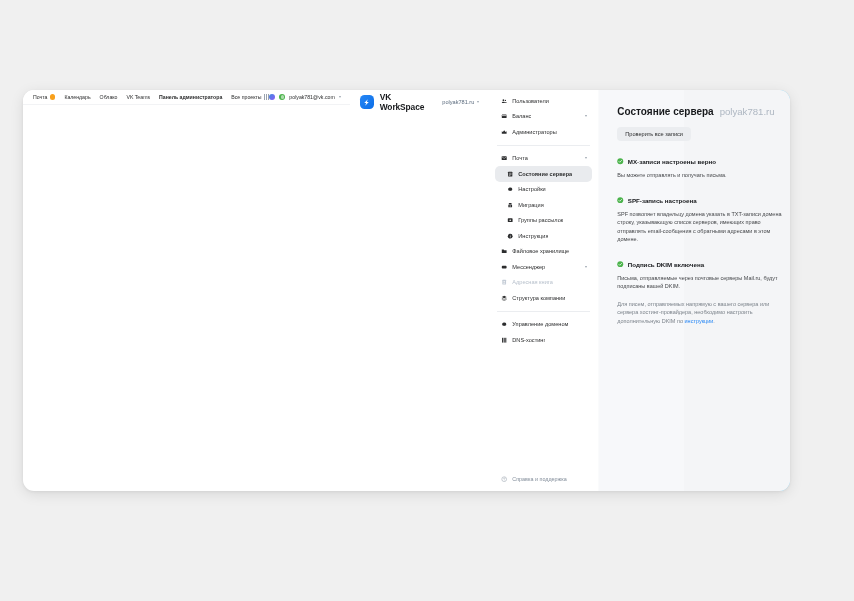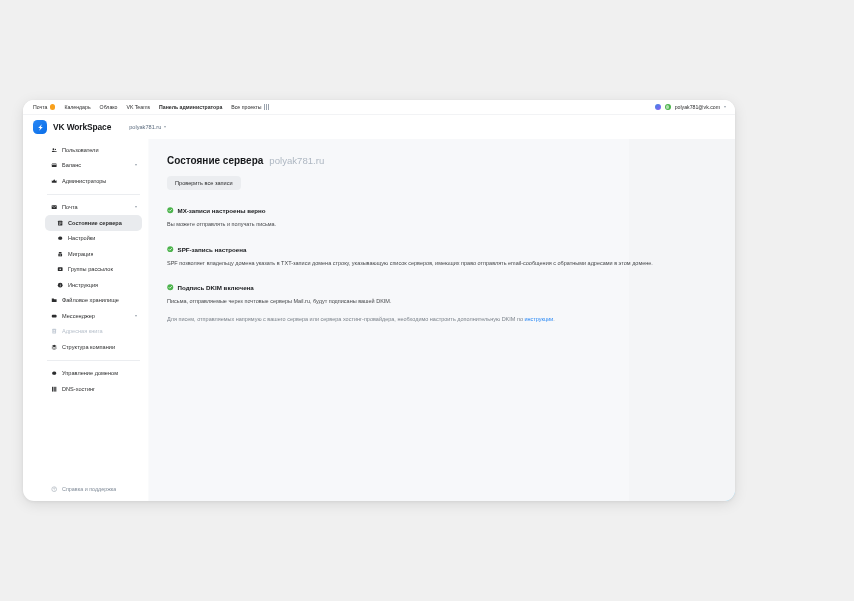--- a/index.html
+++ b/index.html
@@ -5,27 +5,27 @@
   * { box-sizing: border-box; margin: 0; padding: 0; }
   html, body {
     width: 854px; height: 601px;
     background: #f0f0f0;
     font-family: "Liberation Sans", sans-serif;
     overflow: hidden;
   }
   #stage { position: relative; width: 854px; height: 601px; background: #f0f0f0; }
 
   .window {
-    position: absolute; left: 23px; top: 100px;
-    width: 712px; height: 401px;
+    position: absolute; left: 23px; top: 90px;
+    width: 767px; height: 401px;
     background: #ffffff;
     border-radius: 11px;
     box-shadow: 0 3px 14px rgba(0,0,0,0.10), 0 1px 3px rgba(0,0,0,0.06);
     overflow: hidden;
-    display: flex; flex-direction: column;
+    display: flex; flex-direction: row;
   }
 
   
   .portalbar {
     height: 15px; flex: 0 0 15px;
     background: #ffffff;
     display: flex; align-items: center;
     padding: 0 9px 0 10px;
     font-size: 5.2px; color: #2c2d2e;
     border-bottom: 1px solid #f2f3f5;
@@ -58,21 +58,21 @@
     width: 14px; height: 14px; border-radius: 4.5px;
     background: linear-gradient(135deg,#2787f5,#0b6ee8);
     display: flex; align-items: center; justify-content: center;
     flex: 0 0 14px;
   }
   .logo-mark svg { width: 9px; height: 9px; display:block; }
   .brand-name { margin-left: 6px; font-size: 8.4px; font-weight: bold; color: #17191c; letter-spacing: -0.1px; }
   .brand-domain { margin-left: 18px; font-size: 5.6px; color: #5a6a7d; display:flex; align-items:center; gap:3px; cursor:pointer; }
 
   
-  .body { flex: 1; display: flex; min-height: 0; background: #0ea5e9; margin-left: 16px; }
+  .body { flex: 1; display: flex; min-height: 0; background: #0ea5e9; }
 
   
   .sidebar {
     width: 110px; flex: 0 0 110px;
     background: #ffffff;
     display: flex; flex-direction: column;
     padding: 3px 0 0 0;
     border-right: 1px solid #fafbfc;
   }
   .nav-group { padding: 0 6px; }

